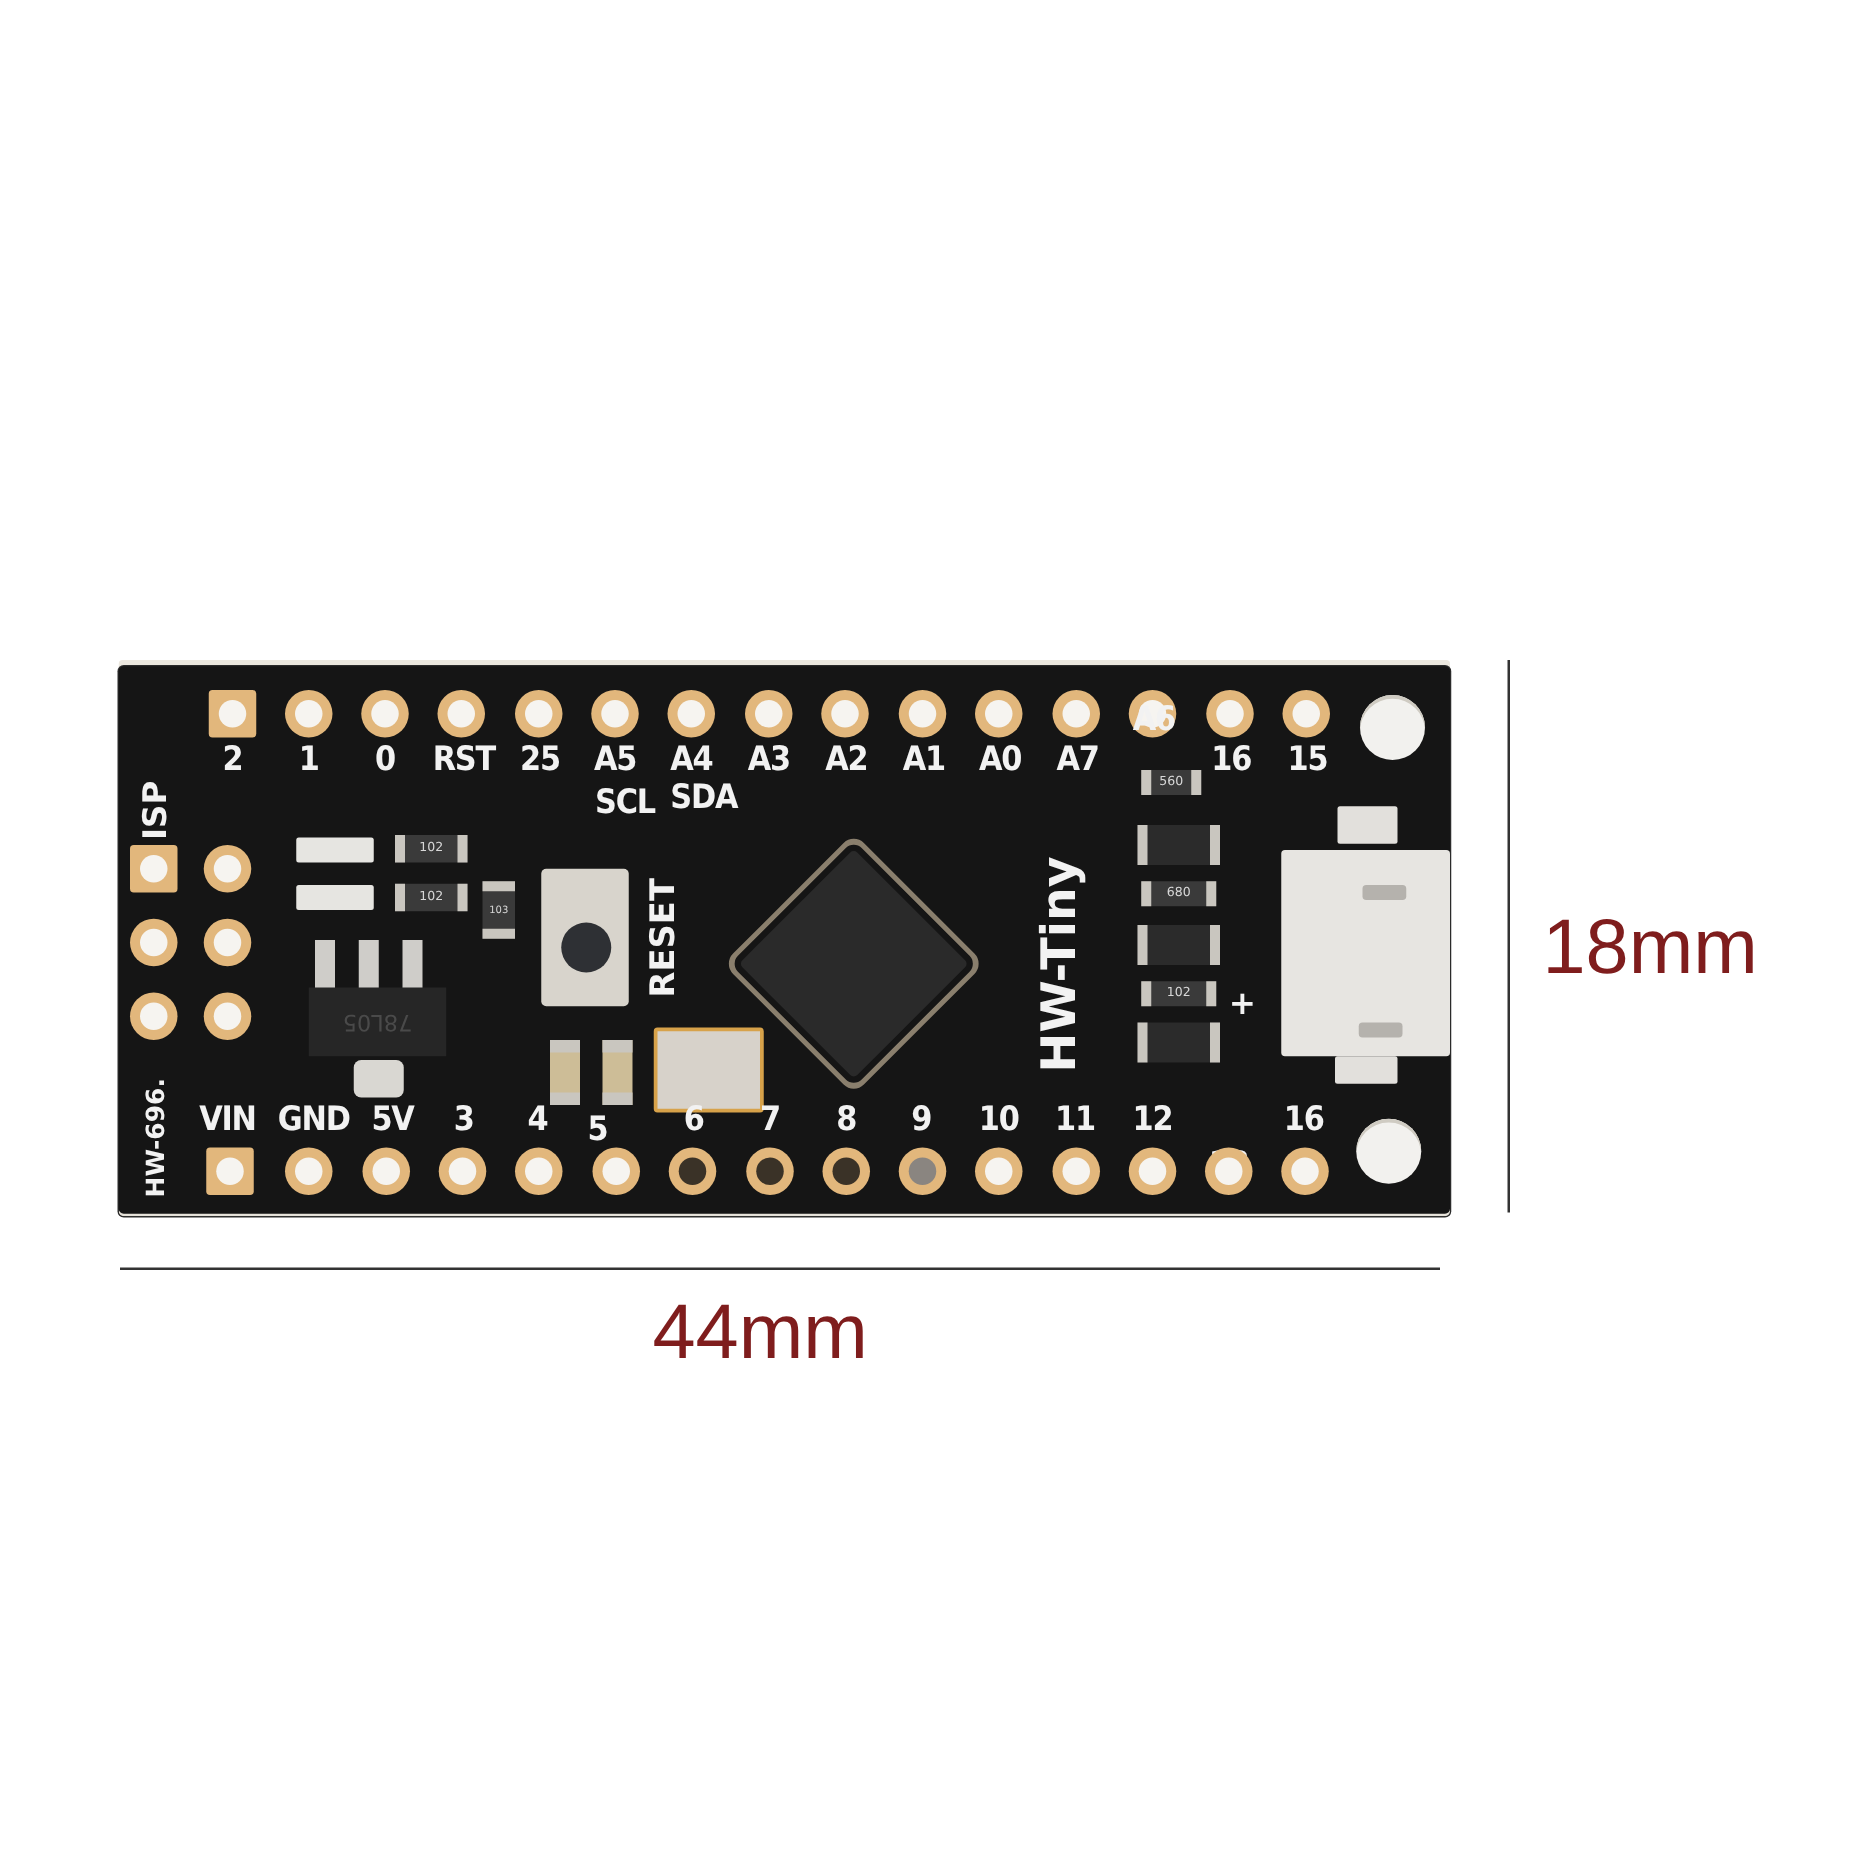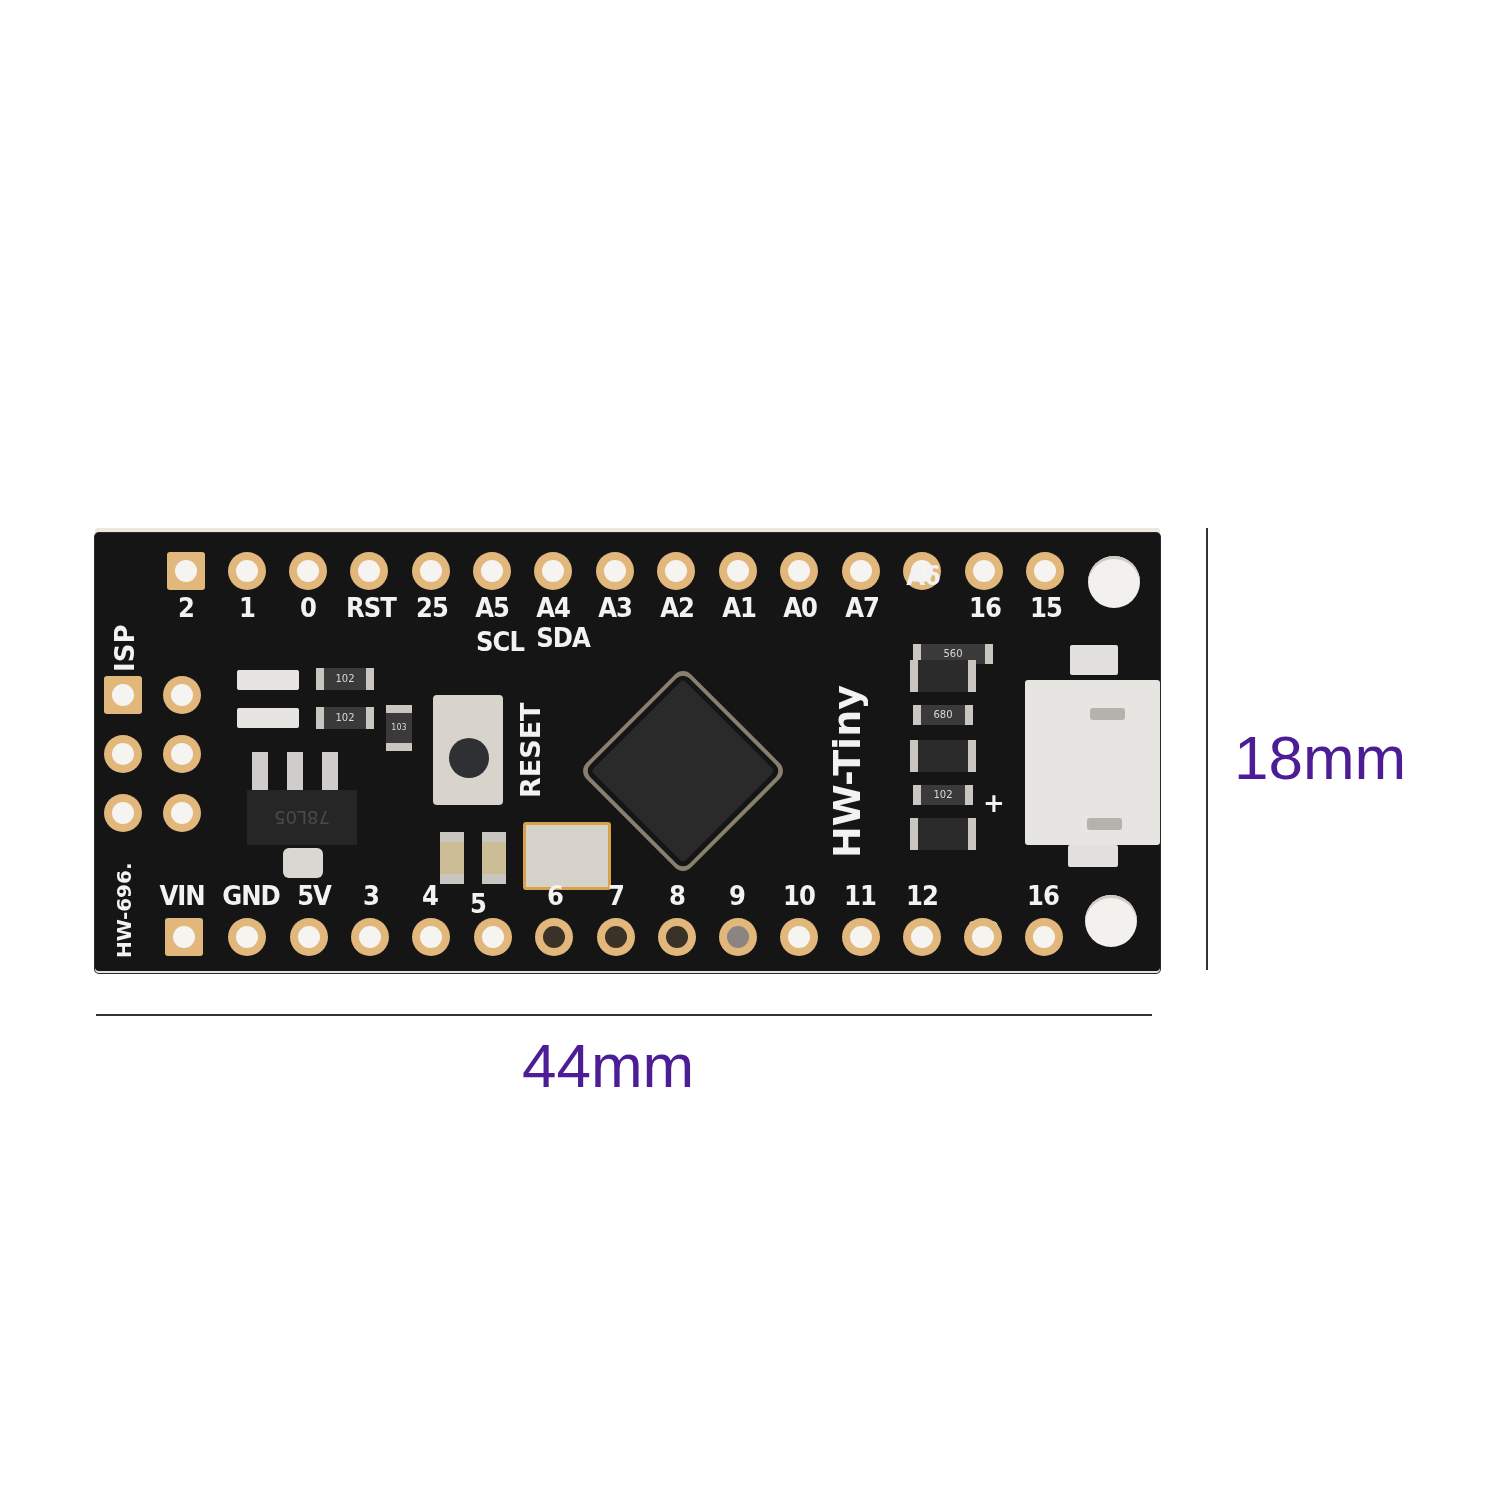--- a/index.html
+++ b/index.html
@@ -18,21 +18,21 @@
   .led{position:absolute;background:#e6e5e1;border-radius:2px;}
   .button-base{position:absolute;left:433px;top:695px;width:70px;height:110px;background:#d8d4cc;border-radius:4px;}
   .button-knob{position:absolute;left:449px;top:738px;width:40px;height:40px;border-radius:50%;background:#2e3034;}
   .crystal{position:absolute;left:523px;top:822px;width:82px;height:62px;background:#d7d2ca;border:3px solid #d7a24a;border-radius:3px;}
   .usb{position:absolute;left:1025px;top:680px;width:135px;height:165px;background:#e7e5e1;border-radius:3px;}
   .usb-slot{position:absolute;background:#b5b2ad;border-radius:3px;}
   .reg{position:absolute;left:247px;top:790px;width:110px;height:55px;background:#262626;}
   .reg-leg{position:absolute;width:16px;height:40px;background:#cfcdc9;top:752px;}
   .dim-line-h{position:absolute;left:96px;top:1014px;width:1056px;height:2px;background:#333;}
   .dim-line-v{position:absolute;left:1206px;top:528px;width:2px;height:442px;background:#333;}
-  .dim-text{position:absolute;color:#4c1d95;font-family:"Liberation Sans",sans-serif;font-size:62px;}
+  .dim-text{position:absolute;color:#7f1d1d;font-family:"Liberation Sans",sans-serif;font-size:62px;}
   .plus{position:absolute;left:983px;top:788px;color:#f2f2f2;font-size:26px;font-weight:bold;}
 </style>
 </head>
 <body>
 
 <div class="board-edge"></div>
 <div class="board"></div>
 
 <div class="pad sq" style="left:167px;top:552px">
     <div class="hole"></div>
@@ -139,21 +139,21 @@
 <div class="vtext" style="left:515px;top:798px;font-size:27px">RESET</div>
 
 <div class="smd" style="left:440px;top:832px;width:24px;height:52px;border-left:none;border-right:none;border-top:10px solid #c9c6bf;border-bottom:10px solid #c9c6bf;background:#cdbd97"></div>
 <div class="smd" style="left:482px;top:832px;width:24px;height:52px;border-left:none;border-right:none;border-top:10px solid #c9c6bf;border-bottom:10px solid #c9c6bf;background:#cdbd97"></div>
 <div class="crystal"></div>
 
 <div class="chip"></div>
 
 <div class="vtext" style="left:825px;top:858px;font-size:38px">HW-Tiny</div>
 
-<div class="smd" style="left:913px;top:644px;width:80px;height:20px;line-height:20px">560</div>
+<div class="smd" style="left:913px;top:616px;width:48px;height:20px;line-height:20px">560</div>
 <div class="smd" style="left:910px;top:660px;width:66px;height:32px;background:#2b2b2b"></div>
 <div class="smd" style="left:913px;top:705px;width:60px;height:20px;line-height:20px">680</div>
 <div class="smd" style="left:910px;top:740px;width:66px;height:32px;background:#2b2b2b"></div>
 <div class="smd" style="left:913px;top:785px;width:60px;height:20px;line-height:20px">102</div>
 <div class="plus">+</div>
 <div class="smd" style="left:910px;top:818px;width:66px;height:32px;background:#2b2b2b"></div>
 
 <div class="led" style="left:1070px;top:645px;width:48px;height:30px;background:#e2e0dc"></div>
 <div class="usb">
   <div class="usb-slot" style="left:65px;top:28px;width:35px;height:12px"></div>

